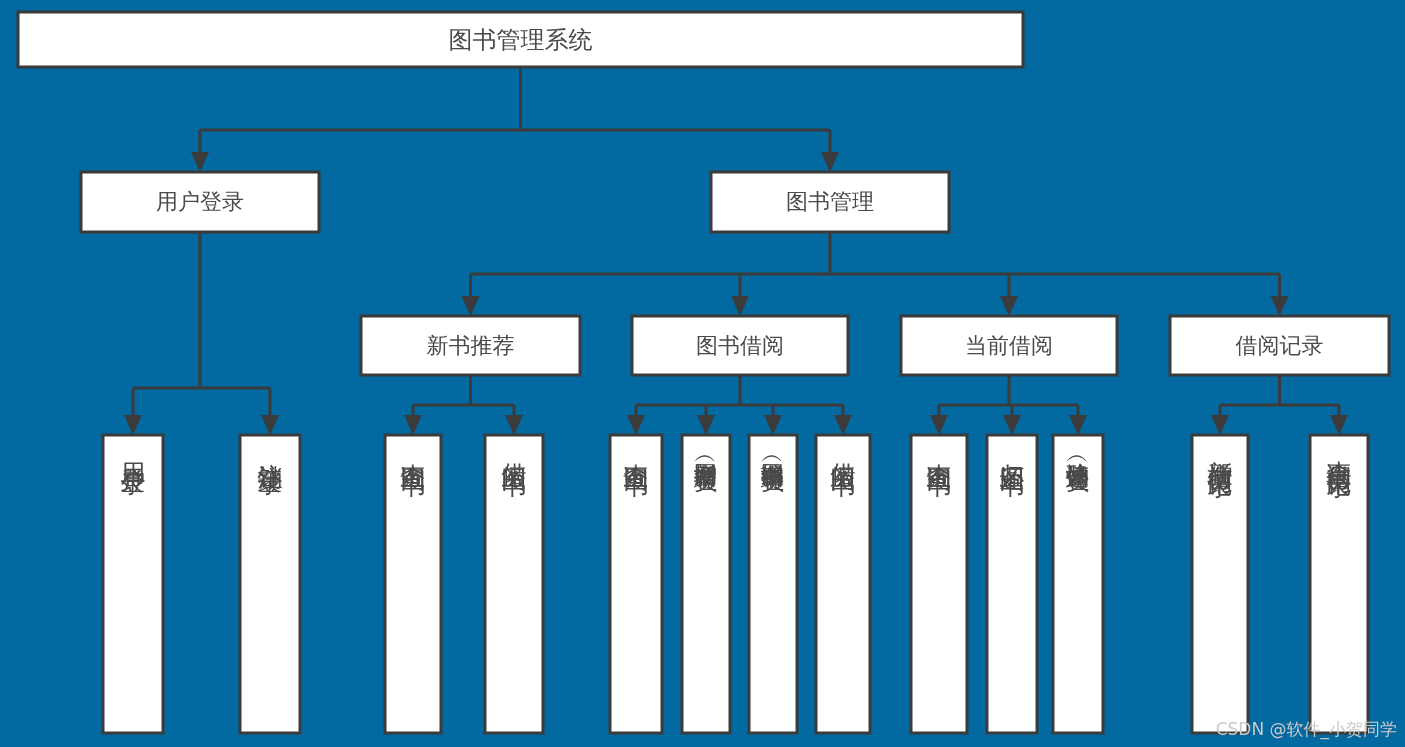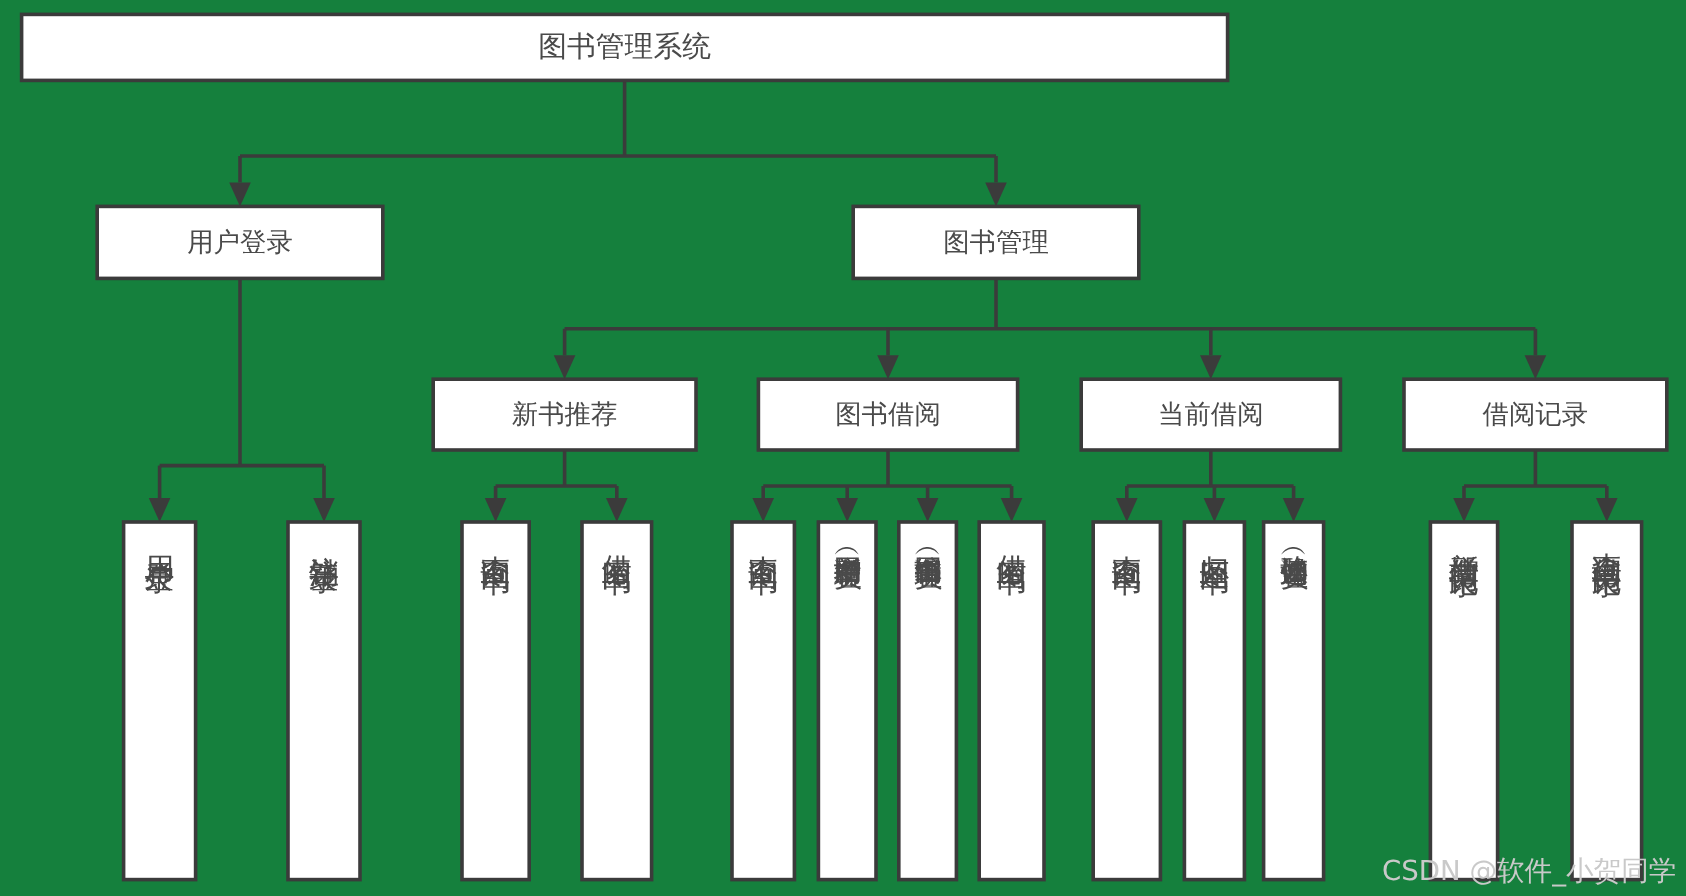--- a/index.html
+++ b/index.html
@@ -1,20 +1,20 @@
 <!DOCTYPE html>
 <html><head>
 <meta charset="utf-8">
 <style>
   html,body{margin:0;padding:0;background:#ffffff;}
   body{
     font-family:"Liberation Sans","DejaVu Sans",sans-serif;
     width:1405px;height:747px;overflow:hidden;
   }
-  #stage{position:relative;width:1405px;height:747px;background:#15803d;}
+  #stage{position:relative;width:1405px;height:747px;background:#0369a1;}
   svg{display:block;}
   .node-rect{fill:#ffffff;stroke:#3b3b3b;stroke-width:3;}
   .edge{stroke:#3b3b3b;stroke-width:3;fill:none;}
   .arrow-head{fill:#3b3b3b;stroke:none;}
   .node-label{
     font-family:"DejaVu Sans","Liberation Sans",sans-serif;
     fill:#4a4a4a;font-size:22px;
     dominant-baseline:middle;text-anchor:middle;
   }
   .title-label{font-size:24px;}
@@ -23,21 +23,21 @@
     fill:#4a4a4a;font-size:25px;
     writing-mode:vertical-rl;
     text-orientation:upright;
     letter-spacing:3px;
     dominant-baseline:central;text-anchor:middle;
   }
   .leaf-label.narrow{font-size:23px;letter-spacing:1px;}
   .watermark{
     position:absolute;right:8px;bottom:6px;
     font-family:"DejaVu Sans","Liberation Sans",sans-serif;
-    font-size:23px;color:#c9c9c9;white-space:nowrap;
+    font-size:17px;color:#c9c9c9;white-space:nowrap;
     pointer-events:none;
   }
 </style>
 </head>
 <body>
 
 <div id="stage">
   <svg id="diagram-svg" width="1405" height="747" viewBox="0 0 1405 747">
     <g id="edges-layer">
         <line x1="520.5" y1="67" x2="520.5" y2="130" class="edge"></line>

